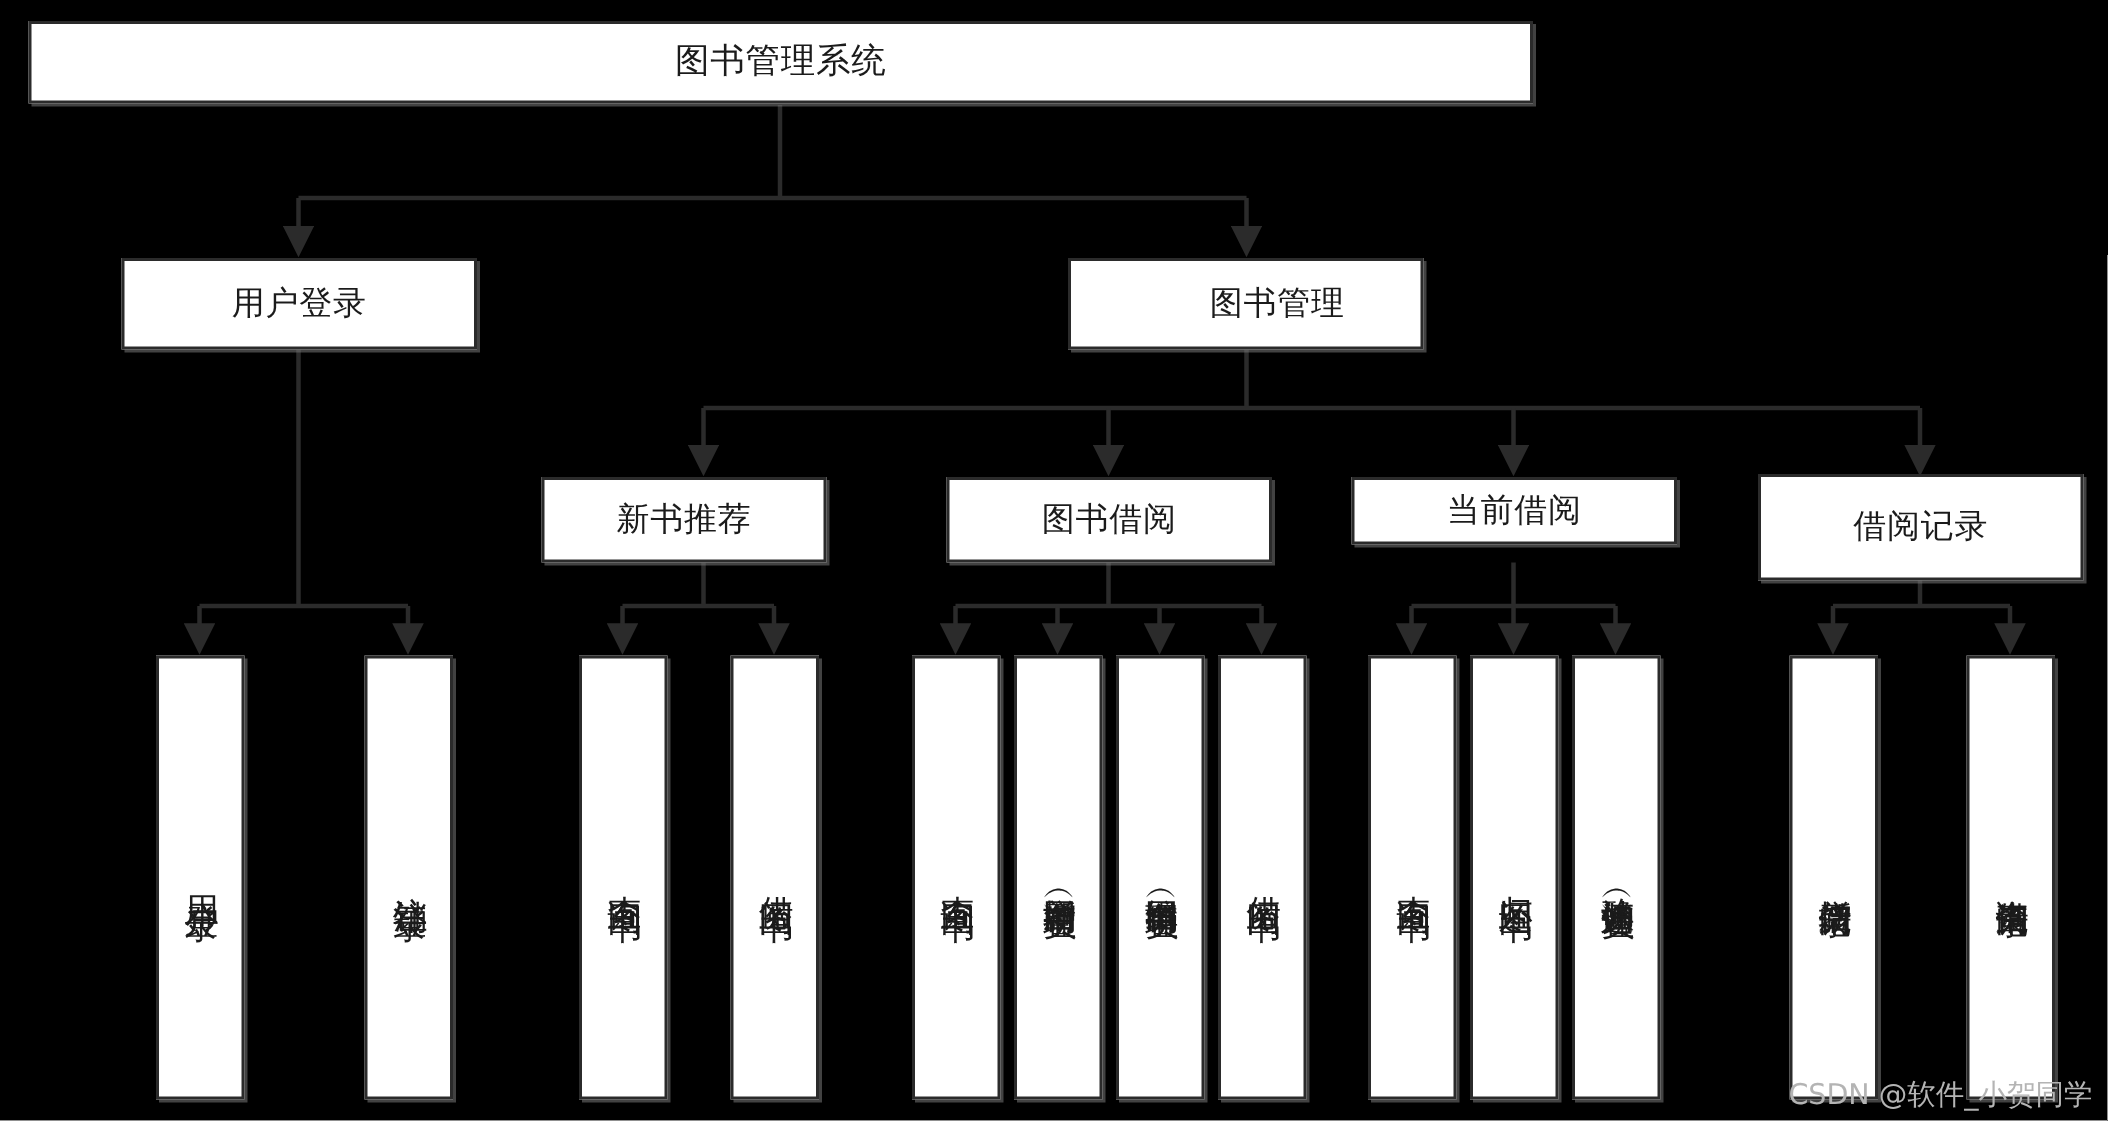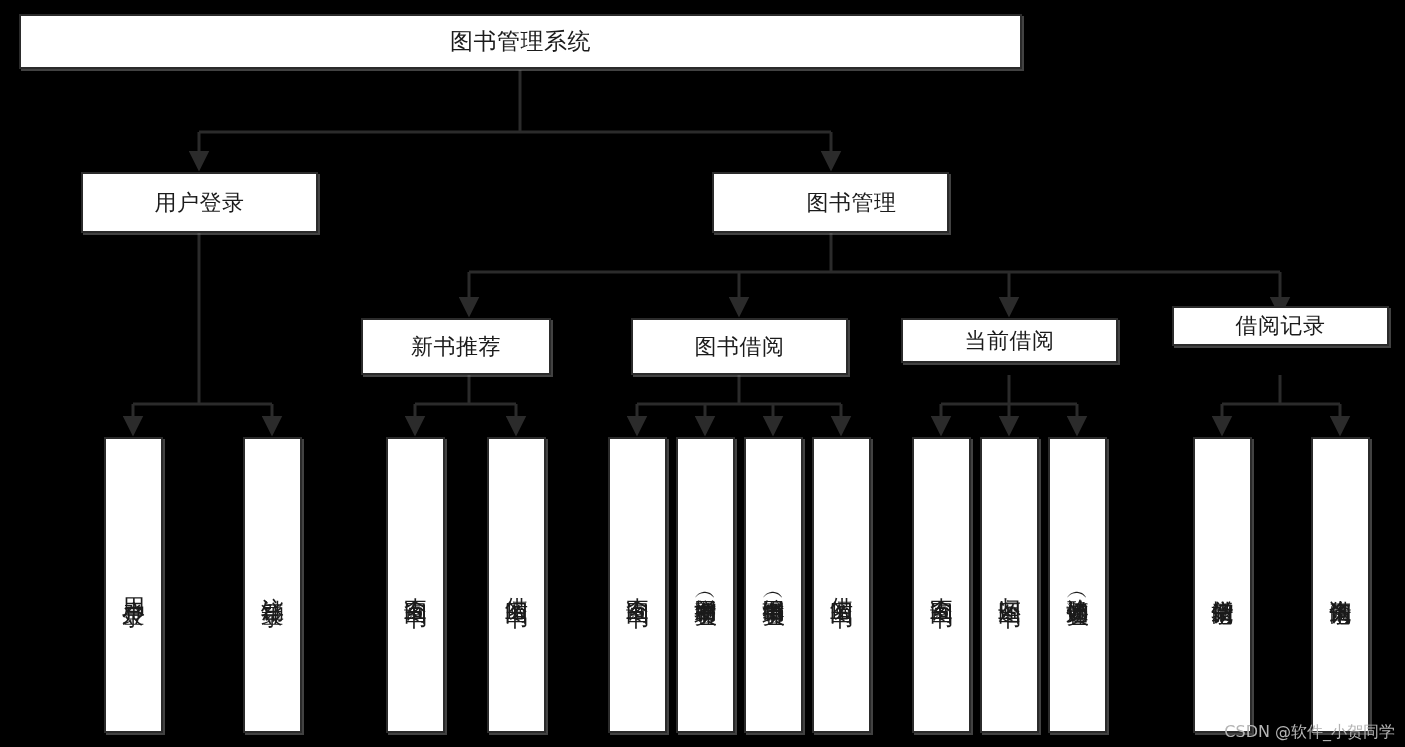--- a/index.html
+++ b/index.html
@@ -68,21 +68,21 @@
     max-height: 100%;
   }
   .node.v.tall .lbl {
     font-size: 22px;
     letter-spacing: 1px;
   }
   #watermark {
     position: absolute;
     right: 10px;
     bottom: 4px;
-    font-size: 16px;
+    font-size: 19px;
     color: #b4b4b4;
     white-space: nowrap;
     z-index: 5;
     font-family: "DejaVu Sans", "Liberation Sans", sans-serif;
   }
 </style>
 </head>
 <body>
 
 <div id="canvas">
@@ -150,21 +150,21 @@
 
   <div class="node h" style="left:361px; top:318px; width:190px; height:57px;">
     <span class="lbl">新书推荐</span>
   </div>
   <div class="node h" style="left:631px; top:318px; width:217px; height:57px;justify-content:center;">
     <span class="lbl">图书借阅</span>
   </div>
   <div class="node h" style="left:901px; top:318px; width:217px; height:45px;">
     <span class="lbl">当前借阅</span>
   </div>
-  <div class="node h" style="left:1172px; top:306px; width:217px; height:40px;">
+  <div class="node h" style="left:1172px; top:316px; width:217px; height:71px;">
     <span class="lbl">借阅记录</span>
   </div>
 
   <div class="node v" style="left:104px; top:437px; width:59px; height:296px;">
     <span class="lbl">用户登录</span>
   </div>
   <div class="node v" style="left:243px; top:437px; width:59px; height:296px;">
     <span class="lbl">注销登录</span>
   </div>
 

